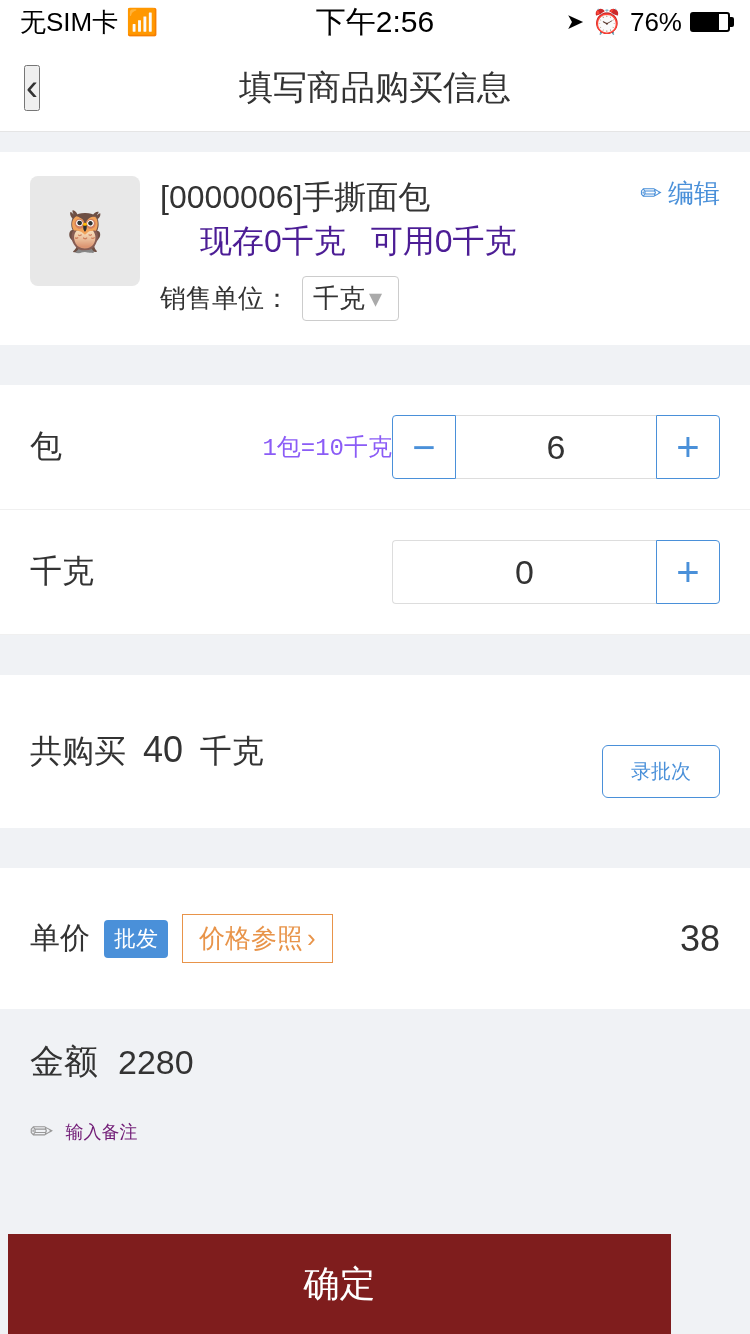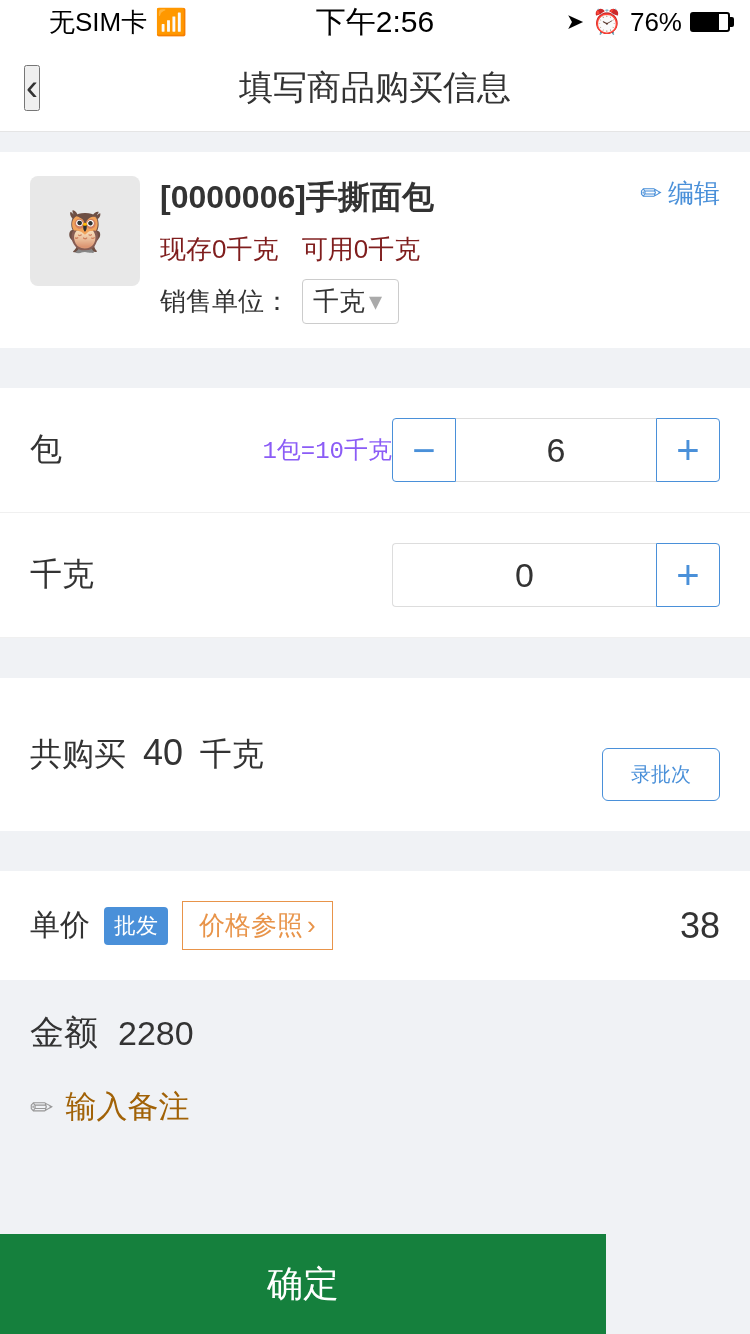--- a/index.html
+++ b/index.html
@@ -22,21 +22,20 @@
       justify-content: space-between;
       padding: 0 20px;
       font-size: 28px;
     }
     .status-left {
       display: flex;
       align-items: center;
       gap: 8px;
       font-size: 26px;
       color: #000;
-      margin-left: 29px;
     }
     .status-center {
       font-size: 30px;
       font-weight: 500;
       color: #000;
       position: absolute;
       left: 50%;
       transform: translateX(-50%);
     }
     .status-right {
@@ -113,28 +112,28 @@
     }
     .owl-icon {
       font-size: 40px;
       color: #888;
     }
     .product-info {
       flex: 1;
     }
     .product-name {
       font-size: 32px;
-      font-weight: 700;
-      color: #333;
+      font-weight: 400;
+      color: #333;
+    }
+    .product-stock {
+      font-size: 32px;
+      color: #4c1d95;
       margin-bottom: 12px;
-    }
-    .product-stock {
-      font-size: 26px;
-      color: #7f1d1d;
-      margin-bottom: 12px;
+      margin-left: 40px;
     }
     .product-unit-row {
       display: flex;
       align-items: center;
       gap: 12px;
       font-size: 26px;
       color: #333;
     }
     .unit-dropdown {
       border: 1px solid #ccc;
@@ -241,21 +240,21 @@
       padding: 12px 28px;
       border-radius: 6px;
       cursor: pointer;
       margin-top: 40px;
     }
 
     
     .price-section {
       background: #fff;
       margin-top: 20px;
-      padding: 30px 30px;
+      padding: 46px 30px;
     }
     .price-row {
       display: flex;
       align-items: center;
       justify-content: space-between;
     }
     .price-left {
       display: flex;
       align-items: center;
       gap: 14px;
@@ -307,38 +306,38 @@
       display: flex;
       align-items: center;
       gap: 12px;
       padding: 10px 0;
     }
     .pencil-icon {
       font-size: 28px;
       color: #999;
     }
     .remark-text {
-      font-size: 31px;
-      color: #a16207;
+      font-size: 18px;
+      color: #701a75;
     }
 
     
     .bottom-area {
       background: #f0f2f5;
       height: 350px;
     }
 
     
     .confirm-btn {
       position: fixed;
       bottom: 0;
-      left: 0;
-      width: 606px;
+      left: 8px;
+      width: 663px;
       height: 100px;
-      background: #15803d;
+      background: #7f1d1d;
       color: #fff;
       font-size: 36px;
       border: none;
       cursor: pointer;
       display: flex;
       align-items: center;
       justify-content: center;
     }
 
     

